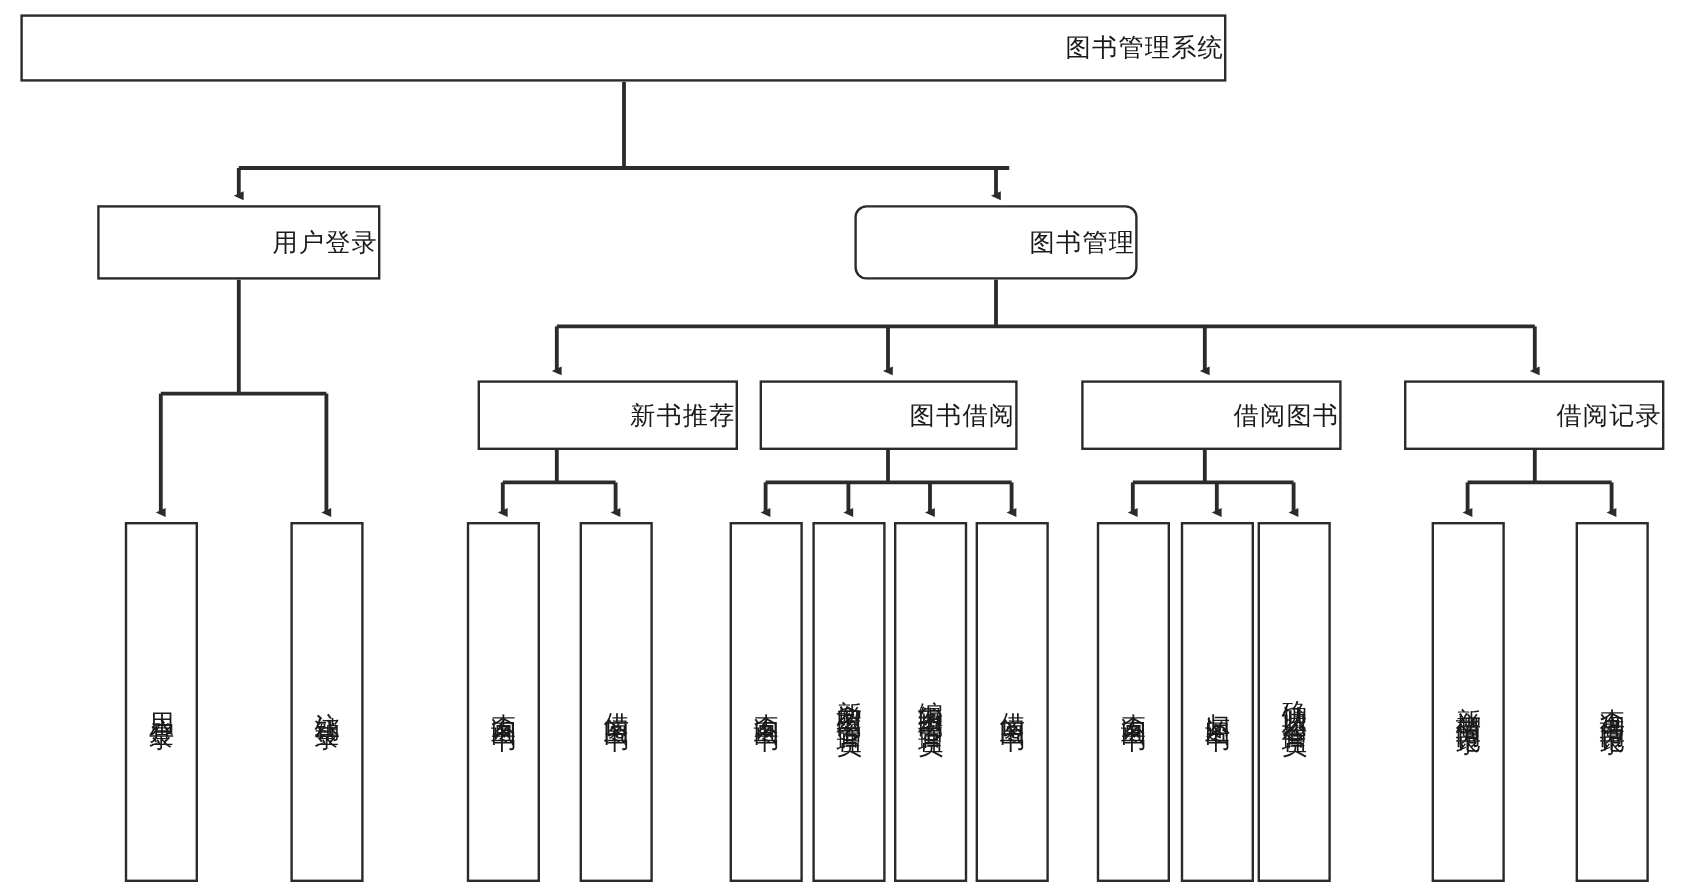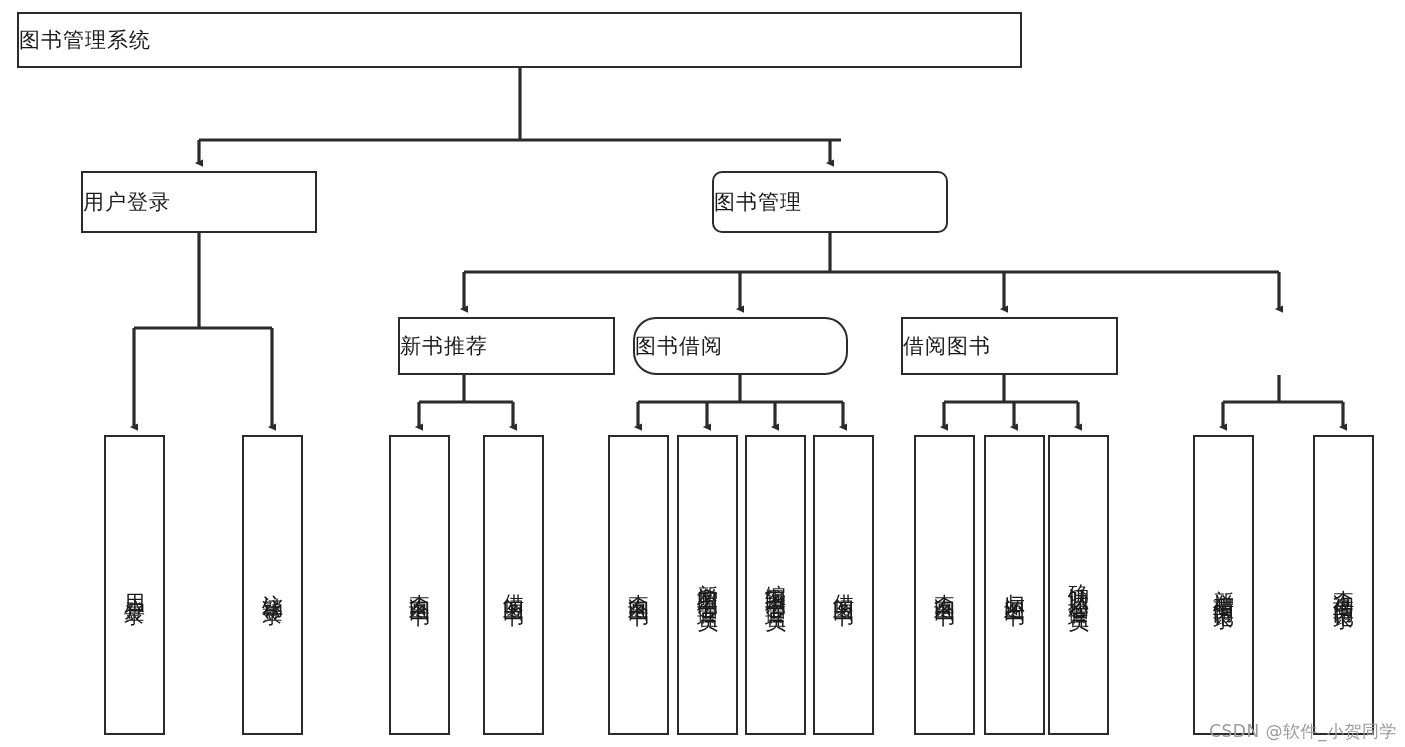--- a/index.html
+++ b/index.html
@@ -27,21 +27,21 @@
     height: 747px;
   }
   
   .node {
     position: absolute;
     box-sizing: border-box;
     background: #ffffff;
     border: 2px solid #2b2b2b;
     display: flex;
     align-items: center;
-    justify-content: flex-start;
+    justify-content: flex-end;
     overflow: hidden;
   }
   .node-label {
     color: #1a1a1a;
     font-size: 21px;
     line-height: 1.15;
     letter-spacing: 1px;
     white-space: nowrap;
     text-align: center;
   }
@@ -129,25 +129,28 @@
   <div class="node" style="left:81px; top:171px; width:236px; height:62px;">
     <span class="node-label">用户登录</span>
   </div>
   <div class="node" style="left:712px; top:171px; width:236px; height:62px;border-radius:10px;">
     <span class="node-label">图书管理</span>
   </div>
 
   <div class="node" style="left:361px; top:317px; width:217px; height:58px;margin-left:37px;">
     <span class="node-label">新书推荐</span>
   </div>
-  <div class="node" style="left:633px; top:317px; width:215px; height:58px;border-radius:23px;">
+  <div class="node" style="left:633px; top:317px; width:215px; height:58px;">
     <span class="node-label">图书借阅</span>
   </div>
   <div class="node" style="left:901px; top:317px; width:217px; height:58px;">
     <span class="node-label">借阅图书</span>
+  </div>
+  <div class="node" style="left:1170px; top:317px; width:217px; height:58px;">
+    <span class="node-label">借阅记录</span>
   </div>
 
   <div class="node leaf" style="left:104px; top:435px; width:61px; height:300px;">
     <span class="node-label">用户登录</span>
   </div>
   <div class="node leaf" style="left:242px; top:435px; width:61px; height:300px;">
     <span class="node-label">注销登录</span>
   </div>
   <div class="node leaf" style="left:389px; top:435px; width:61px; height:300px;">
     <span class="node-label">查询图书</span>
@@ -176,15 +179,14 @@
   <div class="node leaf" style="left:1048px; top:435px; width:61px; height:300px;">
     <span class="node-label">确认归还（管理员）</span>
   </div>
   <div class="node leaf" style="left:1193px; top:435px; width:61px; height:300px;">
     <span class="node-label">新增借阅记录</span>
   </div>
   <div class="node leaf" style="left:1313px; top:435px; width:61px; height:300px;">
     <span class="node-label">查询借阅记录</span>
   </div>
 
-  <div class="watermark">CSDN @软件_小贺同学</div>
 
 </div>
 
 </body></html>

